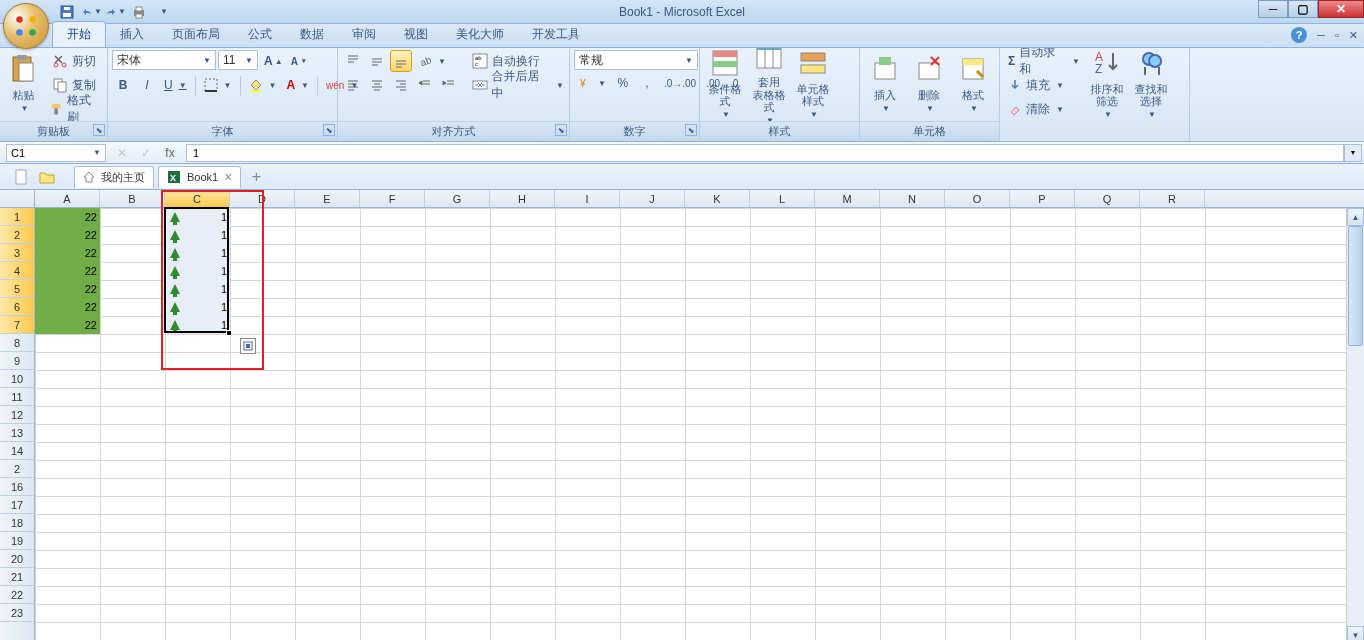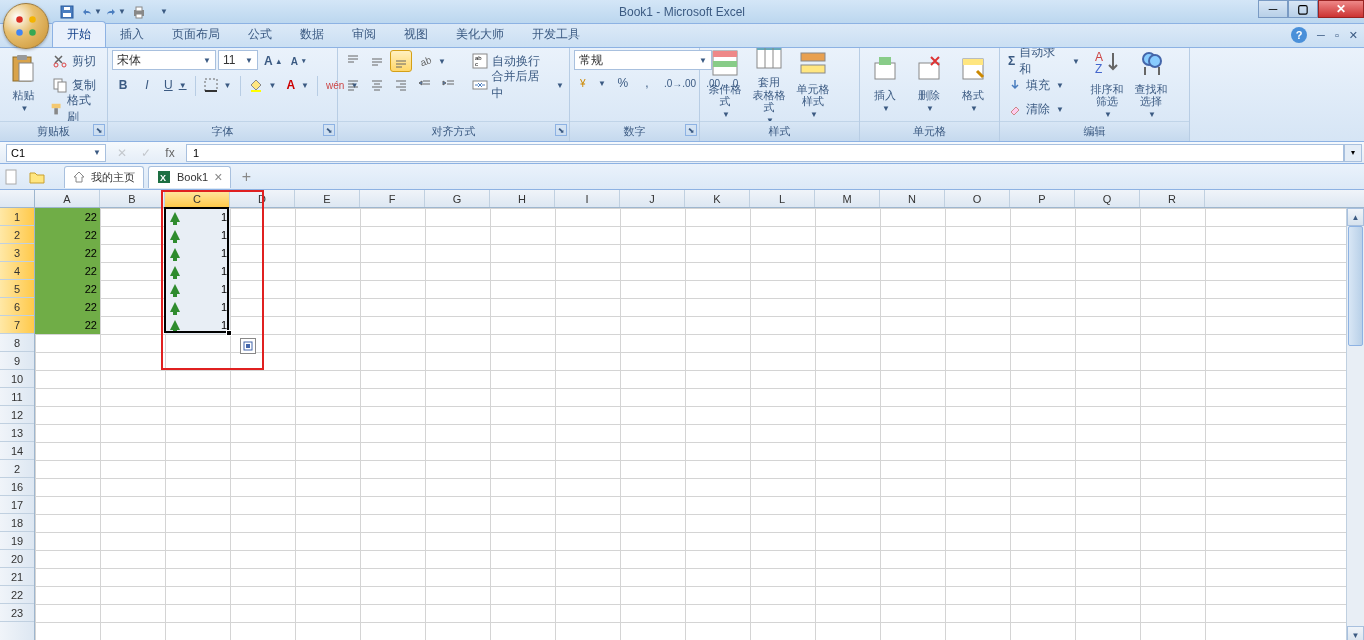--- a/index.html
+++ b/index.html
@@ -42,21 +42,21 @@
 
 
 .fbar { height: 22px; background: linear-gradient(#f5f9fd,#e4edf7); border-bottom: 1px solid #8db2e3; display: flex; align-items: center; }
 .namebox { width: 100px; height: 18px; background: #fff; border: 1px solid #a8c0de; margin-left: 6px; padding: 0 4px; display: flex; align-items: center; justify-content: space-between; font-size: 11px; }
 .fbar-btns { display: flex; gap: 4px; margin: 0 6px; }
 .fbar-btn { width: 20px; height: 18px; display: flex; align-items: center; justify-content: center; color: #666; }
 .formula-input { flex: 1; height: 18px; background: #fff; border: 1px solid #a8c0de; padding: 0 6px; font-size: 11px; display: flex; align-items: center; }
 .fbar-expand { width: 18px; height: 18px; border: 1px solid #a8c0de; background: #e4edf7; display: flex; align-items: center; justify-content: center; margin-right: 2px; }
 
 
-.doctabs { height: 26px; background: linear-gradient(#eaf2fb,#dce9f7); border-bottom: 1px solid #8db2e3; display: flex; align-items: center; padding: 0 0; gap: 4px; }
+.doctabs { height: 26px; background: linear-gradient(#eaf2fb,#dce9f7); border-bottom: 1px solid #8db2e3; display: flex; align-items: center; padding: 0 10px; gap: 4px; }
 .doc-btn { width: 22px; height: 20px; display: flex; align-items: center; justify-content: center; border: 1px solid transparent; border-radius: 3px; }
 .doctab { height: 22px; padding: 0 8px; display: flex; align-items: center; gap: 6px; border: 1px solid #a8c0de; background: #fff; border-radius: 3px 3px 0 0; border-bottom: none; font-size: 11px; color: #333; }
 .doctab .close { color: #888; font-size: 14px; }
 
 
 .grid-wrap { position: relative; height: 454px; display: flex; }
 .corner { width: 35px; height: 18px; background: linear-gradient(#f0f4f9,#dde7f2); border-right: 1px solid #9eb6ce; border-bottom: 1px solid #9eb6ce; }
 .col-headers { display: flex; height: 18px; background: linear-gradient(#f0f4f9,#dde7f2); border-bottom: 1px solid #9eb6ce; }
 .ch { width: 65px; border-right: 1px solid #c0d0e0; text-align: center; font-size: 11px; color: #333; line-height: 18px; background: linear-gradient(#f0f4f9,#dde7f2); }
 .ch.sel { background: linear-gradient(#ffe8a6,#ffc94a); }
@@ -353,21 +353,21 @@
             <span>合并后居中</span>
             <span class="dd-arrow">▼</span>
           </div>
       </div>
     </div>
     <div class="group-label"><span>对齐方式</span><span class="launcher">⬊</span></div>
   </div>
 
   <div class="group" style="width:130px">
     <div class="group-body rb-col" style="width:100%">
-      <div class="rb-sel" style="width:138px">
+      <div class="rb-sel" style="width:124px">
           <span>常规</span>
           <span class="dd-arrow">▼</span>
         </div>
       <div class="rb-row">
         <div class="rb-btn">
             <svg width="14" height="14">
               <text x="2" y="11" font-size="10" fill="#c80">¥</text>
             </svg>
             <span class="dd-arrow">▼</span>
           </div>
@@ -499,21 +499,20 @@
               <circle cx="14" cy="12" r="6" fill="#8cf" stroke="#46a" stroke-width="2"></circle>
               <circle cx="20" cy="14" r="6" fill="#8cf" stroke="#46a" stroke-width="2"></circle>
               <path d="M10 20 L10 28 M24 20 L24 28" stroke="#666" stroke-width="2"></path>
             </svg>
           </div>
           <span style="white-space:pre-line">查找和
 选择</span>
           <span class="dd-arrow">▼</span>
         </div>
     </div>
-    <div class="group-label"><span>编辑</span></div>
   </div>
 </div>
 
 <div class="fbar">
   <div class="namebox">
       <span>C1</span>
       <span class="dd-arrow">▼</span>
     </div>
   <div class="fbar-btns">
     <div class="fbar-btn" style="opacity:0.3">✕</div>

